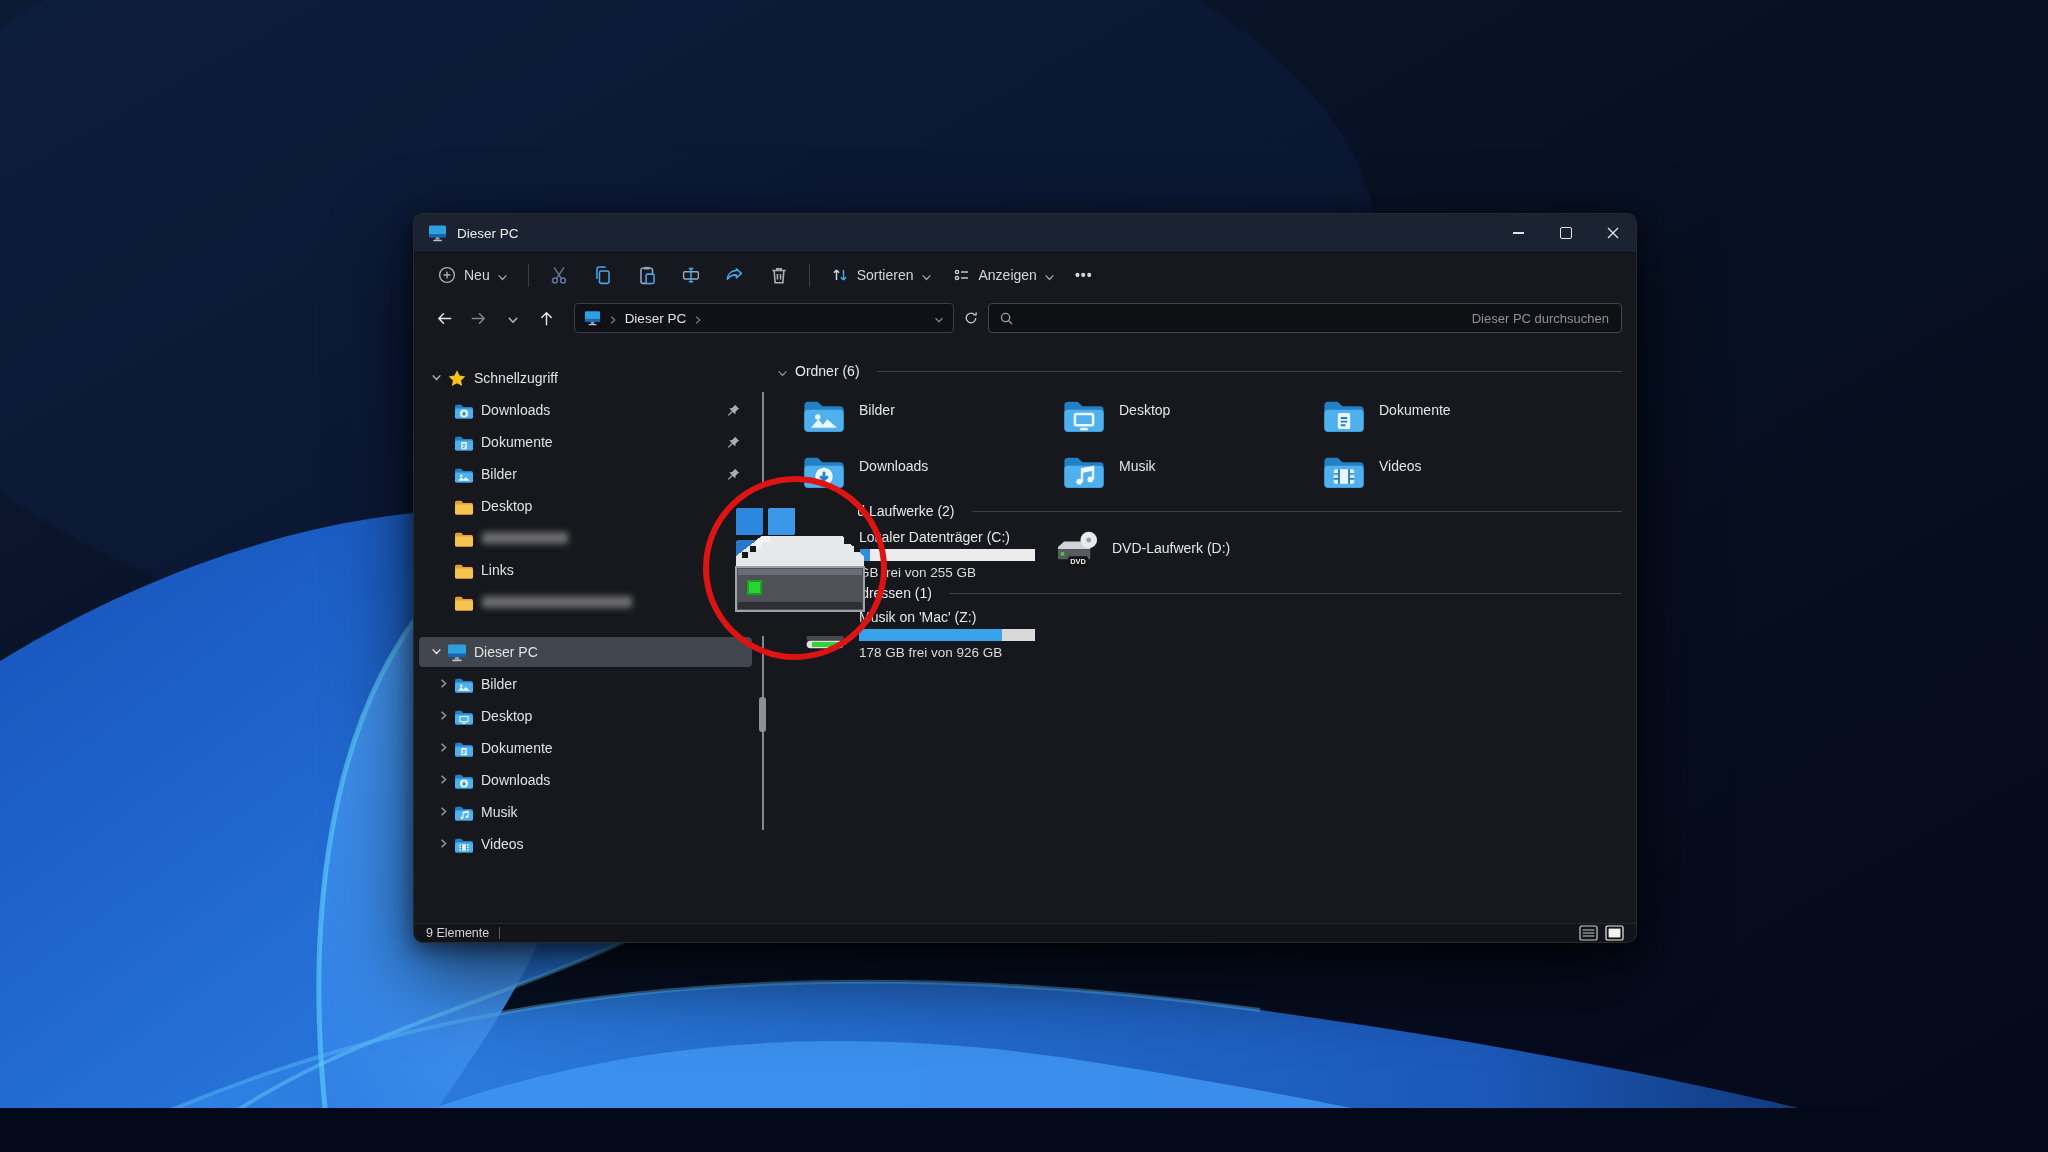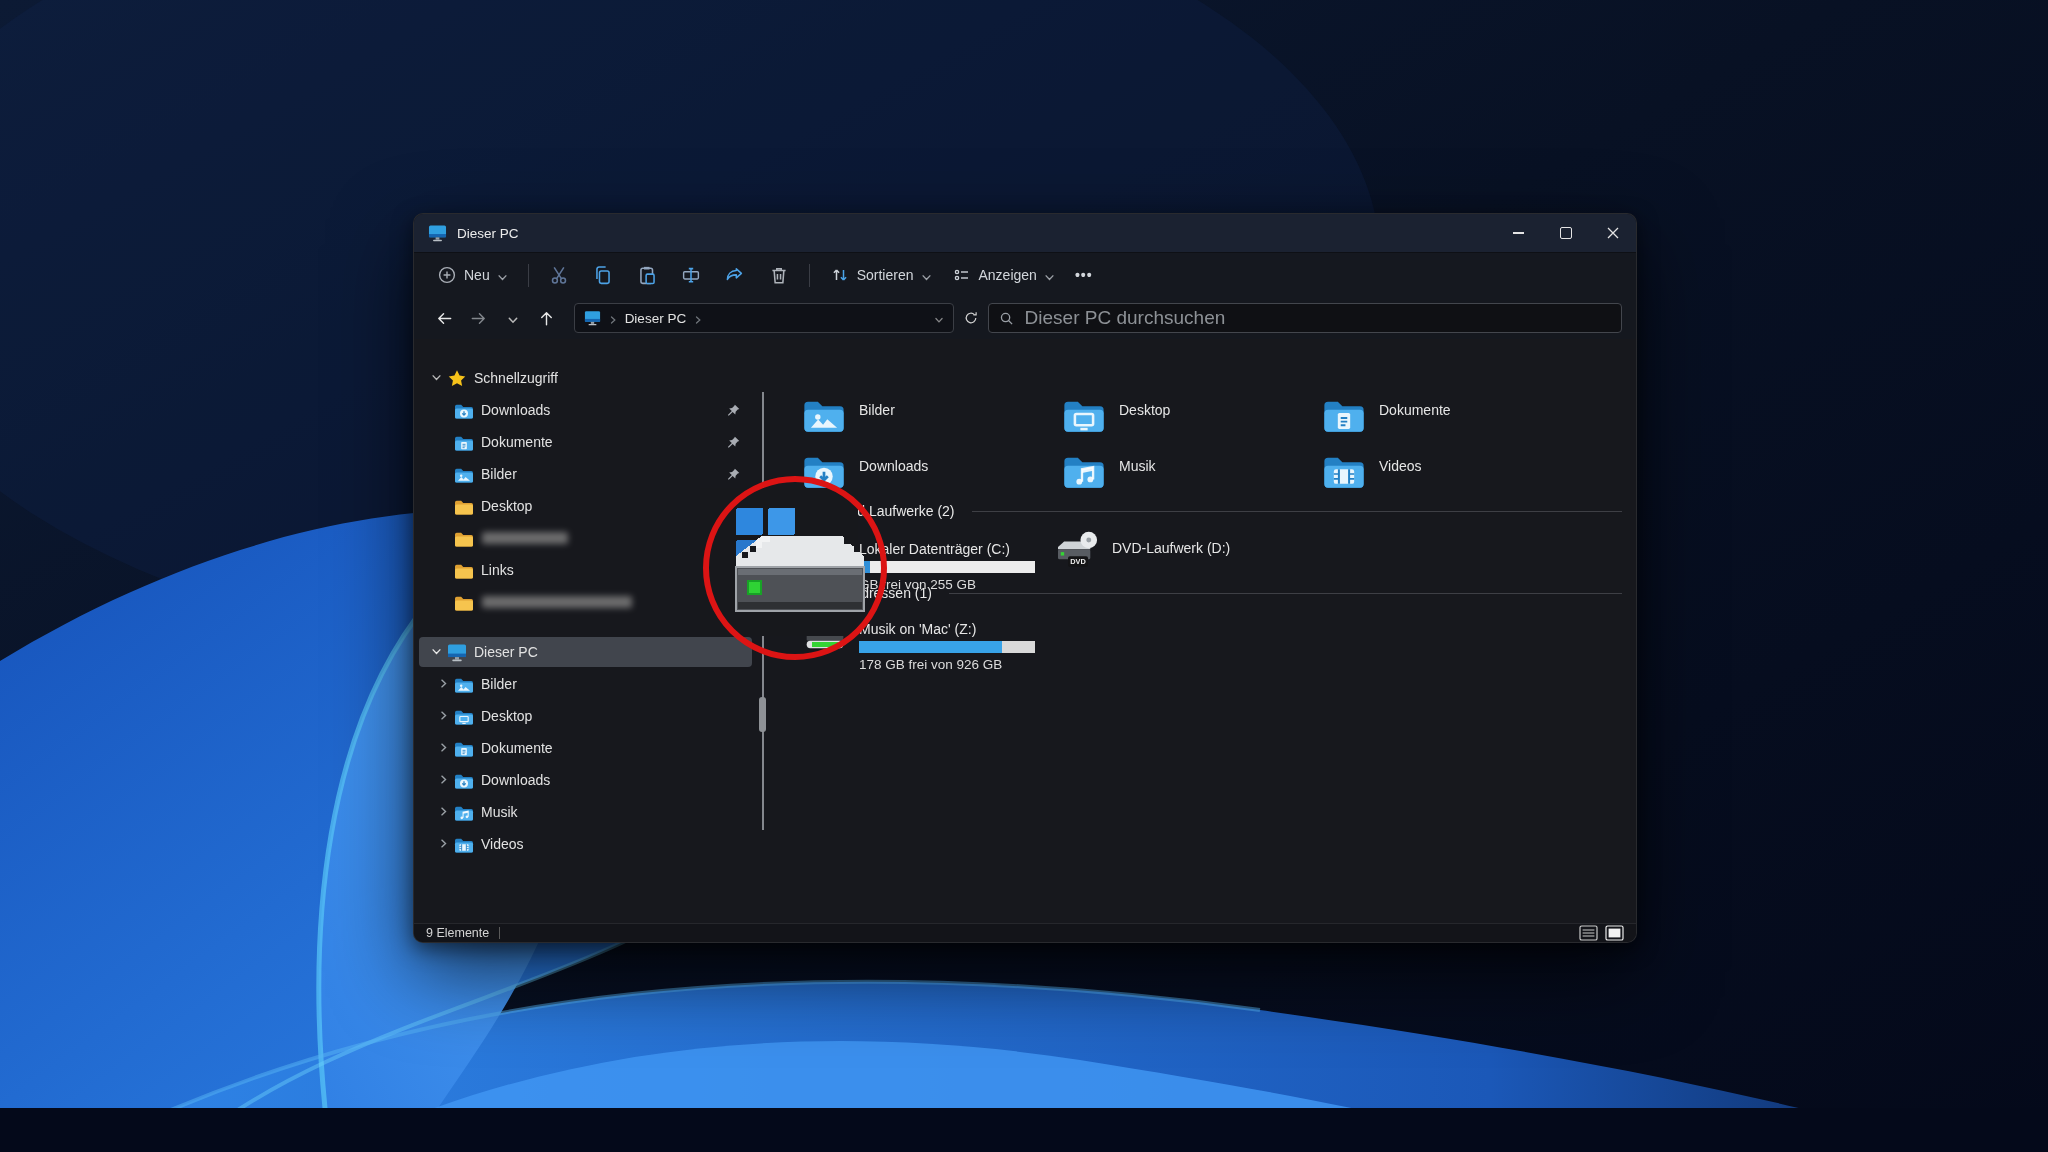--- a/index.html
+++ b/index.html
@@ -27,21 +27,21 @@
   .nav-btn{width:34px;height:30px;display:flex;align-items:center;justify-content:center;border-radius:5px;}
   .n-ico{width:19px;height:19px;}
   .crumb{width:381px;height:30px;box-sizing:border-box;background:#0f1117;border:1px solid #3b3e45;border-radius:4px;
          display:flex;align-items:center;padding:0 9px;gap:7px;font-size:13.5px;color:#e2e2e2;margin-left:10px;}
   .c-ico{width:17px;height:16px;}
   .c-chev{width:10px;height:10px;opacity:.7;}
   .crumb .sp{flex:1;}
   .refresh{width:34px;height:30px;display:flex;align-items:center;justify-content:center;}
   .search{margin-left:auto;width:636px;height:30px;box-sizing:border-box;background:#0f1014;border:1px solid #43464d;border-radius:4px;
           display:flex;align-items:center;padding:0 10px;gap:9px;}
-  .search input{flex:1;background:transparent;border:0;outline:0;color:#c8c8c8;font-size:19px;font-family:inherit;}
+  .search input{flex:1;background:transparent;border:0;outline:0;color:#c8c8c8;font-size:13px;font-family:inherit;text-align:right;}
   .search input::placeholder{color:#8d9196;}
   
   .bodyrow{flex:1;display:flex;position:relative;background:#17181d;min-height:0;}
   .sidebar{width:345px;box-sizing:border-box;padding-top:24px;flex:0 0 auto;position:relative;}
   .srow{height:30px;margin:0 7px 2px 5px;display:flex;align-items:center;font-size:14px;color:#e2e2e2;border-radius:4px;padding-left:9px;}
   .srow.sel{background:#41454d;}
   .sgap{height:9px;}
   .chev{width:17px;height:12px;display:flex;justify-content:center;flex:0 0 auto;}
   .chev svg{width:11px;height:11px;}
   .ind{width:7px;flex:0 0 auto;}
@@ -57,21 +57,21 @@
   .sec-hdr{position:absolute;left:18px;right:14px;height:20px;display:flex;align-items:center;gap:7px;font-size:14px;color:#e9e9e9;}
   .sec-hdr .hchev{width:11px;height:11px;opacity:.7;}
   .sec-rule{flex:1;height:1px;background:#3e3f45;margin-left:10px;}
   .tile{position:absolute;display:flex;align-items:flex-start;}
   .f-ico{width:46px;height:40px;}
   .f-ico svg{width:100%;height:100%;}
   .f-label{margin-left:12px;margin-top:8px;font-size:14px;color:#e6e6e6;white-space:nowrap;}
   .d-ico{width:48px;height:40px;}
   .d-ico svg{width:100%;height:100%;}
   .d-text{margin-left:10px;width:176px;}
-  .d-label{font-size:14px;color:#e6e6e6;line-height:15px;white-space:nowrap;margin-top:12px;}
+  .d-label{font-size:14px;color:#e6e6e6;line-height:15px;white-space:nowrap;}
   .bar{margin-top:4px;height:12px;background:#e9e9e9;position:relative;overflow:hidden;}
   .bar i{position:absolute;left:0;top:0;bottom:0;display:block;}
   .d-cap{margin-top:4px;font-size:13.5px;color:#dcdcdc;white-space:nowrap;}
   .d-label-only{margin-left:10px;margin-top:10px;font-size:14px;color:#e6e6e6;white-space:nowrap;text-align:right;}
   
   .status{height:18px;background:#131419;border-top:1px solid #26272c;display:flex;align-items:center;padding:0 12px;font-size:12.5px;color:#d4d4d4;gap:10px;flex:0 0 auto;}
   .st-sep{width:1px;height:12px;background:#5a5a5a;}
   .st-right{margin-left:auto;display:flex;gap:7px;align-items:center;}
   .st-ico{width:19px;height:16px;display:block;}
   
@@ -485,20 +485,27 @@
                 <rect x="6.4" y="10.6" width="11.2" height="8" rx="1.2" fill="rgba(255,255,255,.88)"></rect>
                 <path d="M9.2,10.6 v8 M14.8,10.6 v8" stroke="#2380C4" stroke-width="1.1" fill="none"></path>
                 <path d="M6.4,13.2 h2.8 M6.4,15.9 h2.8 M14.8,13.2 h2.8 M14.8,15.9 h2.8" stroke="#2380C4" stroke-width="0.9" fill="none"></path>
               </svg></div>
             <div class="slabel">Videos</div>
           </div>
         </div>
       <div class="split-line"></div>
       <div class="split-thumb"></div>
       <div class="content" id="content">
+          <div class="sec-hdr" style="top: 22px;">
+            <div class="hchev"><svg xmlns="http://www.w3.org/2000/svg" viewBox="0 0 12 12" width="100%" height="100%">
+                <path d="M2.3,4.2 L6,8.2 9.7,4.2" fill="none" stroke="#b9b9b9" stroke-width="1.5" stroke-linecap="round"></path>
+              </svg></div>
+            <div style="display: inline;">Ordner (6)</div>
+            <div class="sec-rule"></div>
+          </div>
           <div class="tile" style="left: 42px; top: 55px;">
             <div class="f-ico"><svg xmlns="http://www.w3.org/2000/svg" viewBox="0 0 24 22" width="100%" height="100%">
                 <path d="M1.2,6.2 a2,2 0 0 1 2,-2 h5.4 l2.5,2.6 h9.7 a2,2 0 0 1 2,2 v9.9 a2,2 0 0 1 -2,2 h-17.6 a2,2 0 0 1 -2,-2 z" fill="#2380C4"></path>
                 <rect x="1.2" y="8.6" width="21.6" height="12.1" rx="2" fill="#4FB0EE"></rect>
                 <circle cx="8.6" cy="12.6" r="1.5" fill="rgba(255,255,255,.88)"></circle>
                 <path d="M4.8,18.6 l4,-4.6 2.7,2.9 2.3,-3 5.4,4.7 z" fill="rgba(255,255,255,.88)"></path>
               </svg></div>
             <div class="f-label">Bilder</div>
           </div>
           <div class="tile" style="left: 302px; top: 55px;">

